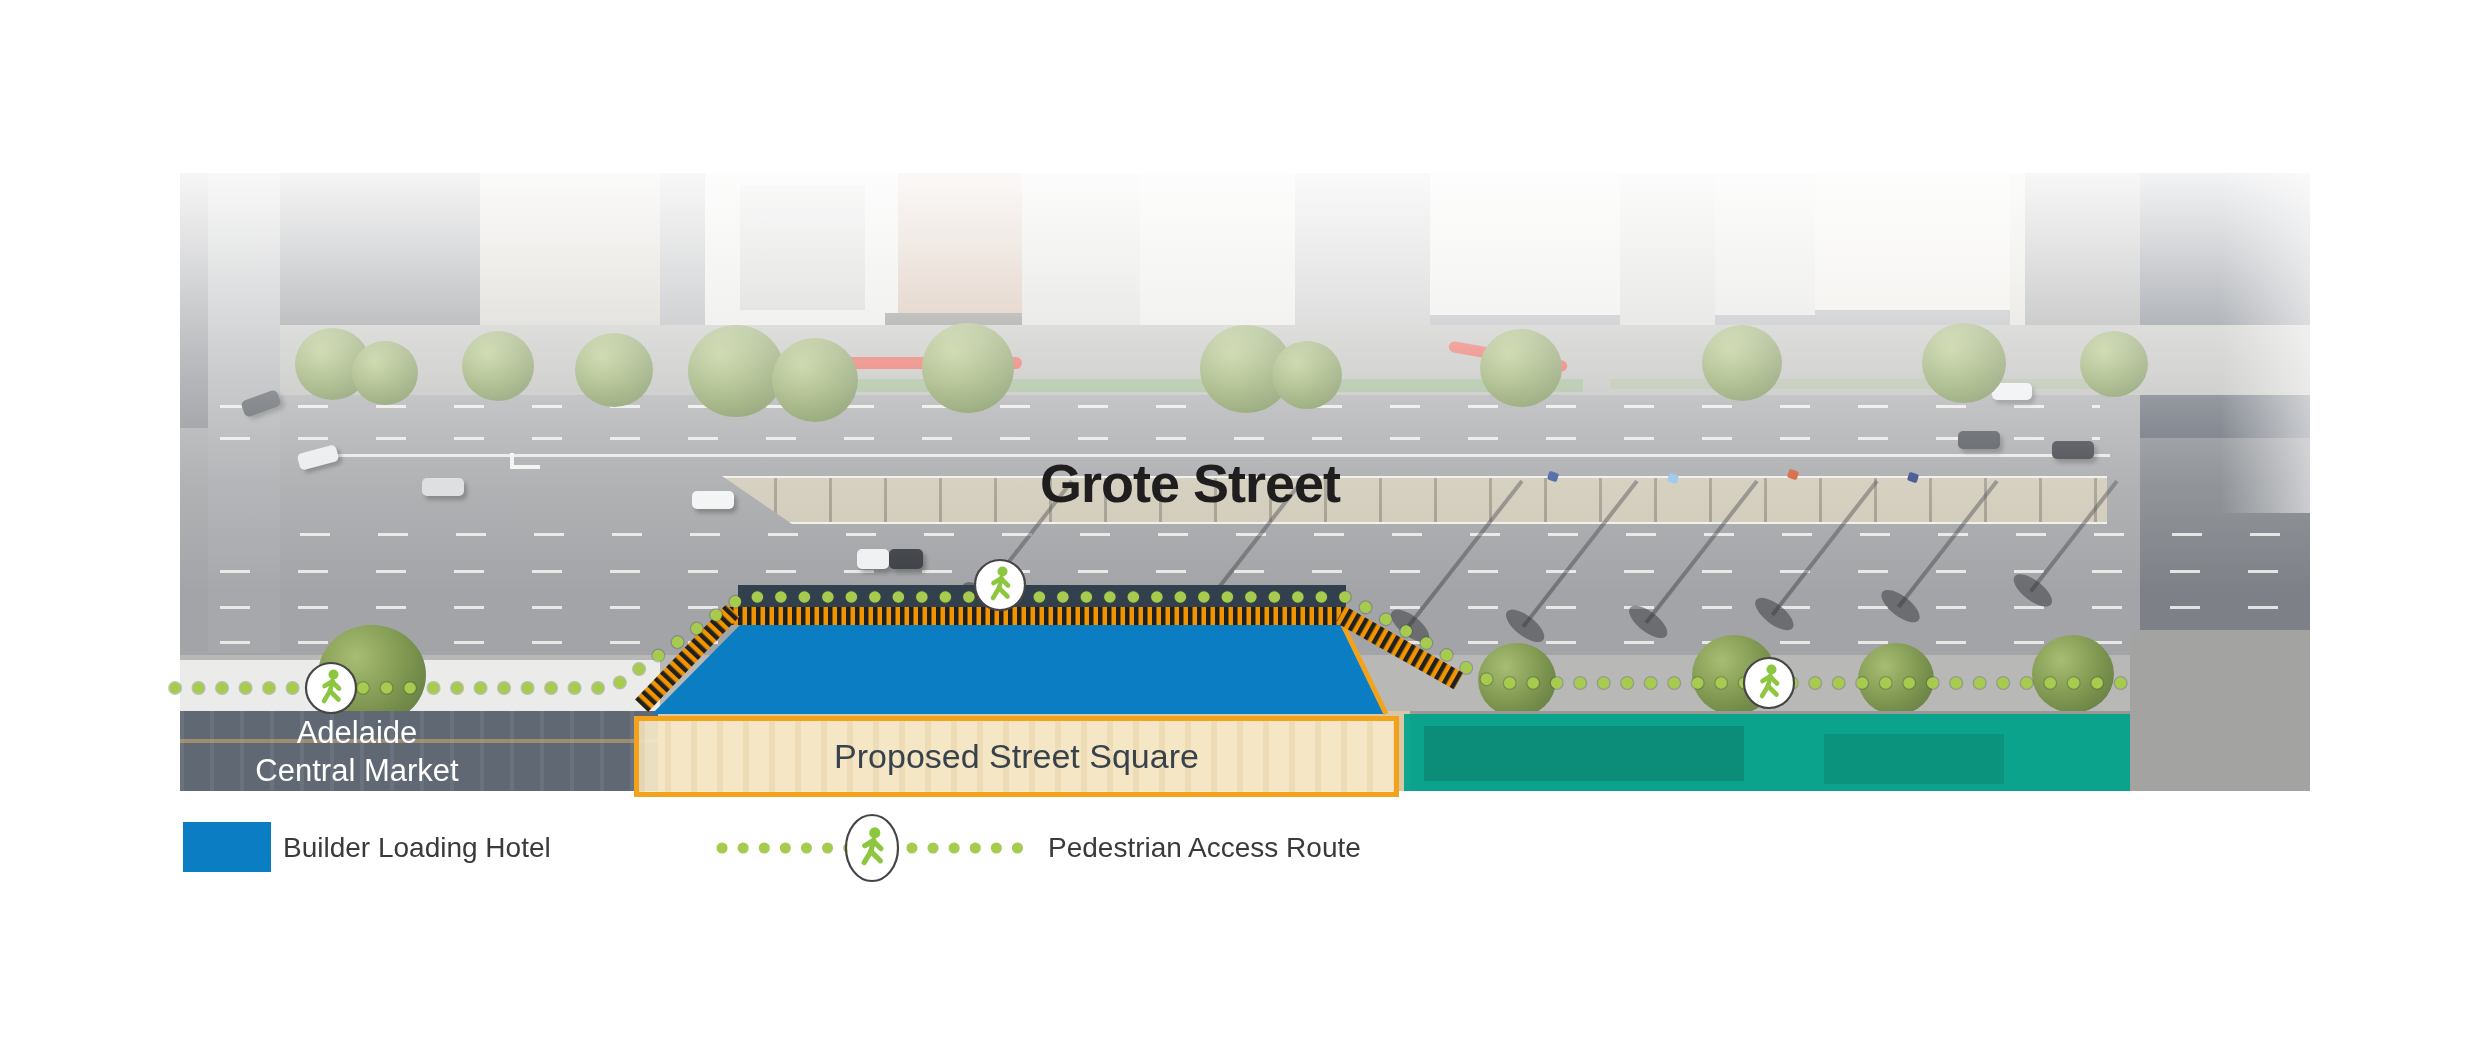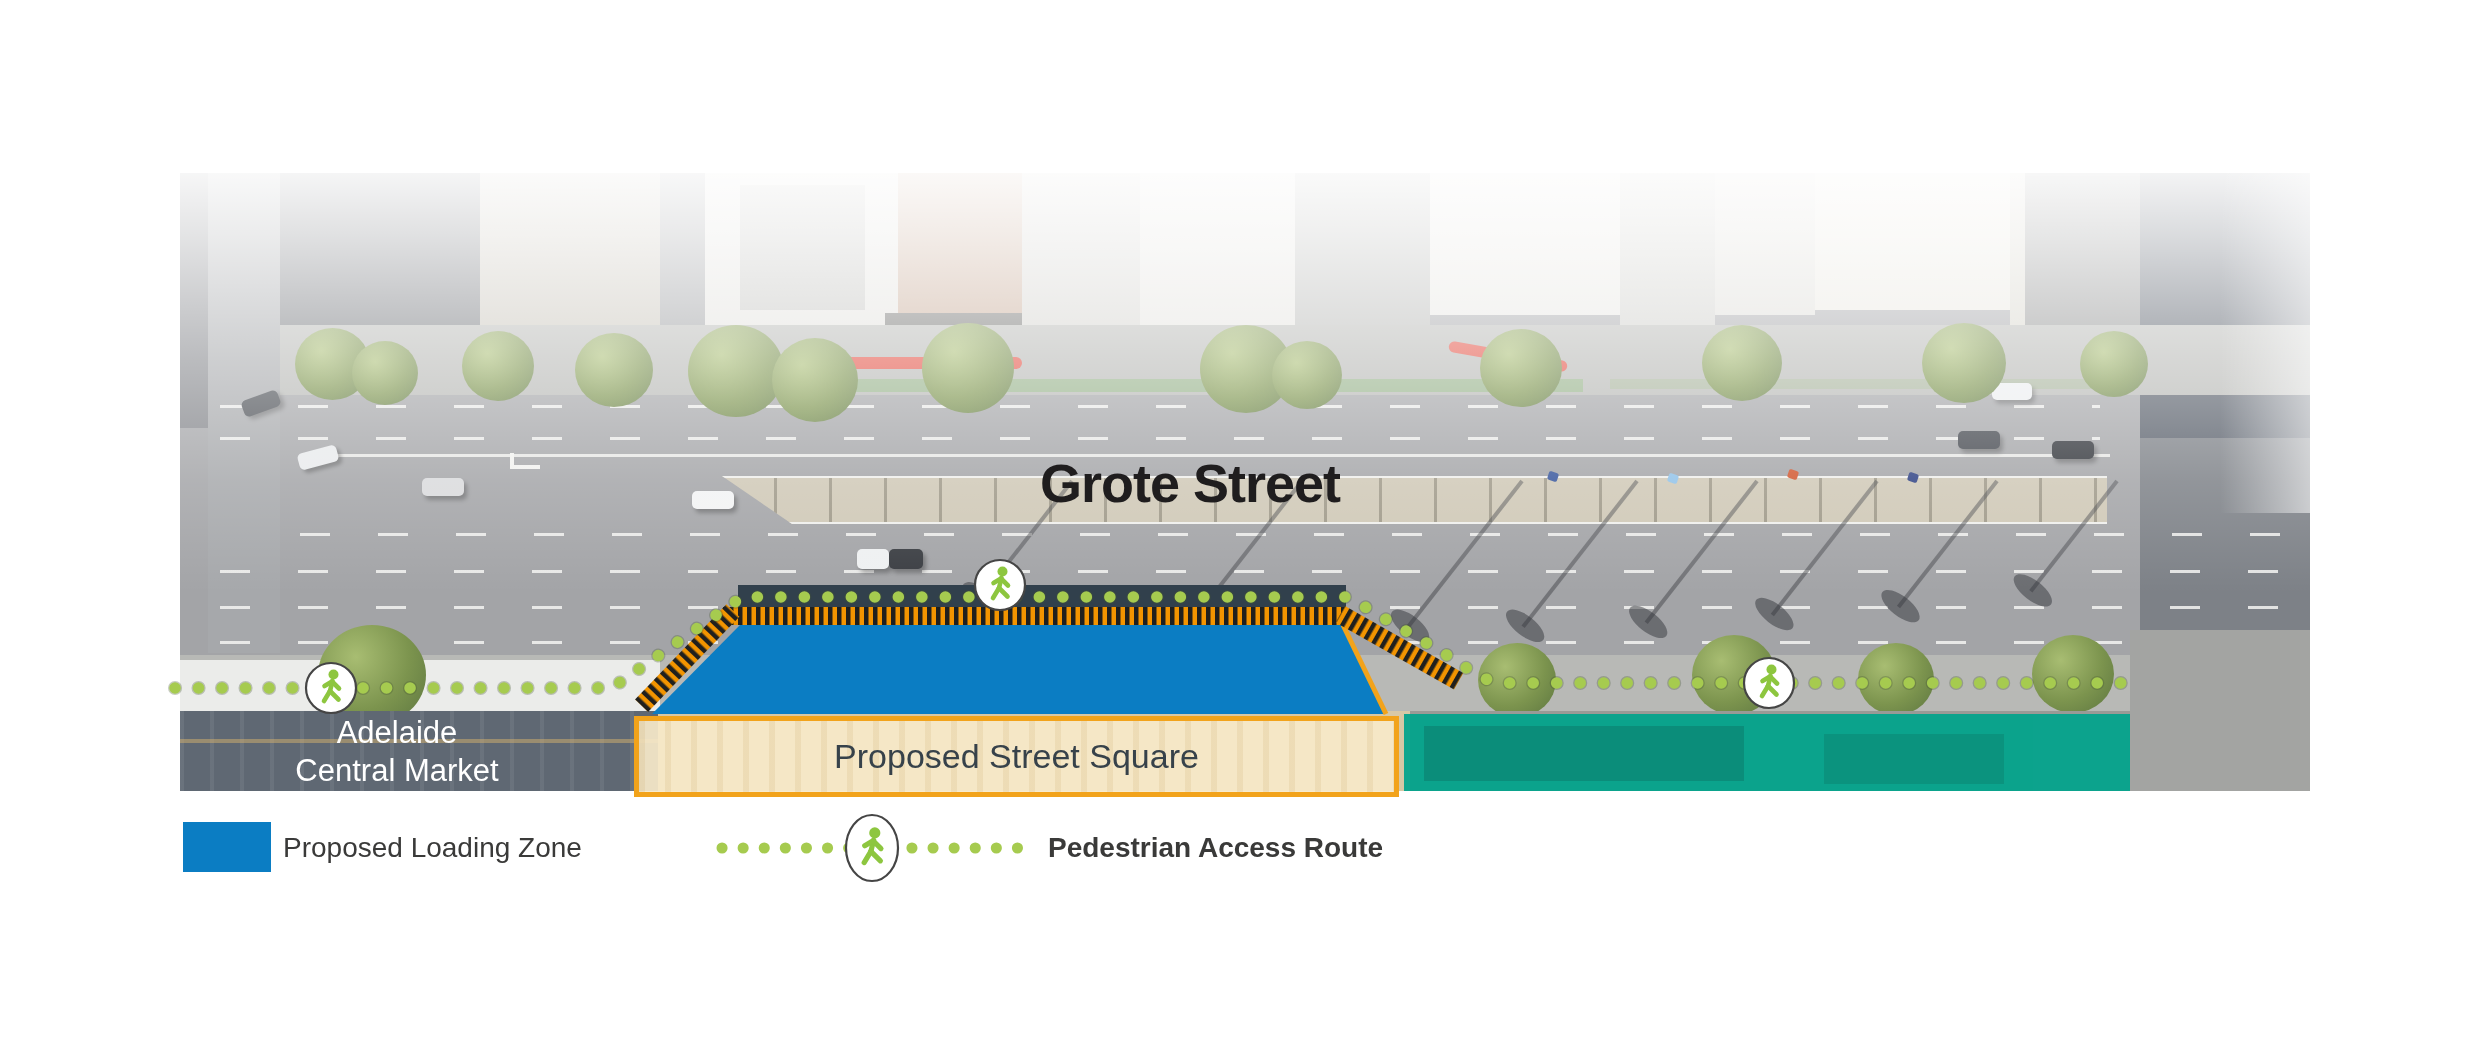--- a/index.html
+++ b/index.html
@@ -45,21 +45,21 @@
   .marketSquareBox .stalls{position:absolute;inset:0;opacity:.18;
         background:repeating-linear-gradient(90deg,#caa96a 0 6px,transparent 6px 26px);}
   .marketSquareLabel{position:relative;font-size:34px;color:#37424a;z-index:2;}
   .tealZone{position:absolute;left:1404px;top:714px;width:726px;height:77px;
         background:var(--hotel-teal,#00a48c);opacity:.92;z-index:10;}
   .tealZone .tx1{position:absolute;left:20px;top:12px;width:320px;height:55px;background:rgba(0,0,0,.14);}
   .tealZone .tx2{position:absolute;left:420px;top:20px;width:180px;height:50px;background:rgba(0,0,0,.10);}
   .hotelLabel{position:absolute;left:1404px;top:735px;width:726px;text-align:center;color:#fff;
         font-size:33px;z-index:20;}
   .marketLabel{position:absolute;left:181px;top:714px;width:352px;text-align:center;color:#fff;
-        font-size:31px;line-height:38px;z-index:20;padding-left:40px;}
+        font-size:31px;line-height:38px;z-index:20;}
   .streetLabel{position:absolute;left:1008px;top:452px;width:364px;text-align:center;
         font-size:54px;font-weight:bold;letter-spacing:-1px;color:#1f1d1e;z-index:20;}
 
   
   .legendSwatch{position:absolute;left:183px;top:822px;width:88px;height:50px;
         background:var(--loading-zone-blue,#0b7dc3);z-index:30;}
   .legendLabel{position:absolute;top:832px;font-size:28px;color:#3a3a39;z-index:30;}
   .legendRouteSvg{position:absolute;left:700px;top:808px;width:360px;height:78px;z-index:30;}
 </style>
 </head>
@@ -220,24 +220,24 @@
 
     <path class="dotUnder" d="M175,688 H612 L742,597 H1348 L1462,664 Q1480,682 1508,683 H2141"></path>
     <path class="dotLine" d="M175,688 H612 L742,597 H1348 L1462,664 Q1480,682 1508,683 H2141"></path>
 
     <use href="#ped-icon" x="331" y="688"></use>
     <use href="#ped-icon" x="1000" y="585"></use>
     <use href="#ped-icon" x="1769" y="683"></use>
   </svg>
 
   <div class="legendSwatch"></div>
-  <div class="legendLabel" style="left:283px;">Proposed Loading Zone</div>
+  <div class="legendLabel" style="left:283px;">Builder Loading Hotel</div>
 
   <svg class="legendRouteSvg" viewBox="0 0 360 78" xmlns="http://www.w3.org/2000/svg">
     <path class="legDots" d="M22,40 H332"></path>
     <g transform="translate(172,40)">
       <ellipse class="ped-circle" rx="26" ry="33"></ellipse>
       <use href="#ped-man" transform="scale(1.12)"></use>
     </g>
   </svg>
-  <div class="legendLabel" style="left:1048px;font-weight:bold;">Pedestrian Access Route</div>
+  <div class="legendLabel" style="left:1048px;">Pedestrian Access Route</div>
 
 </div>
 
 </body></html>

